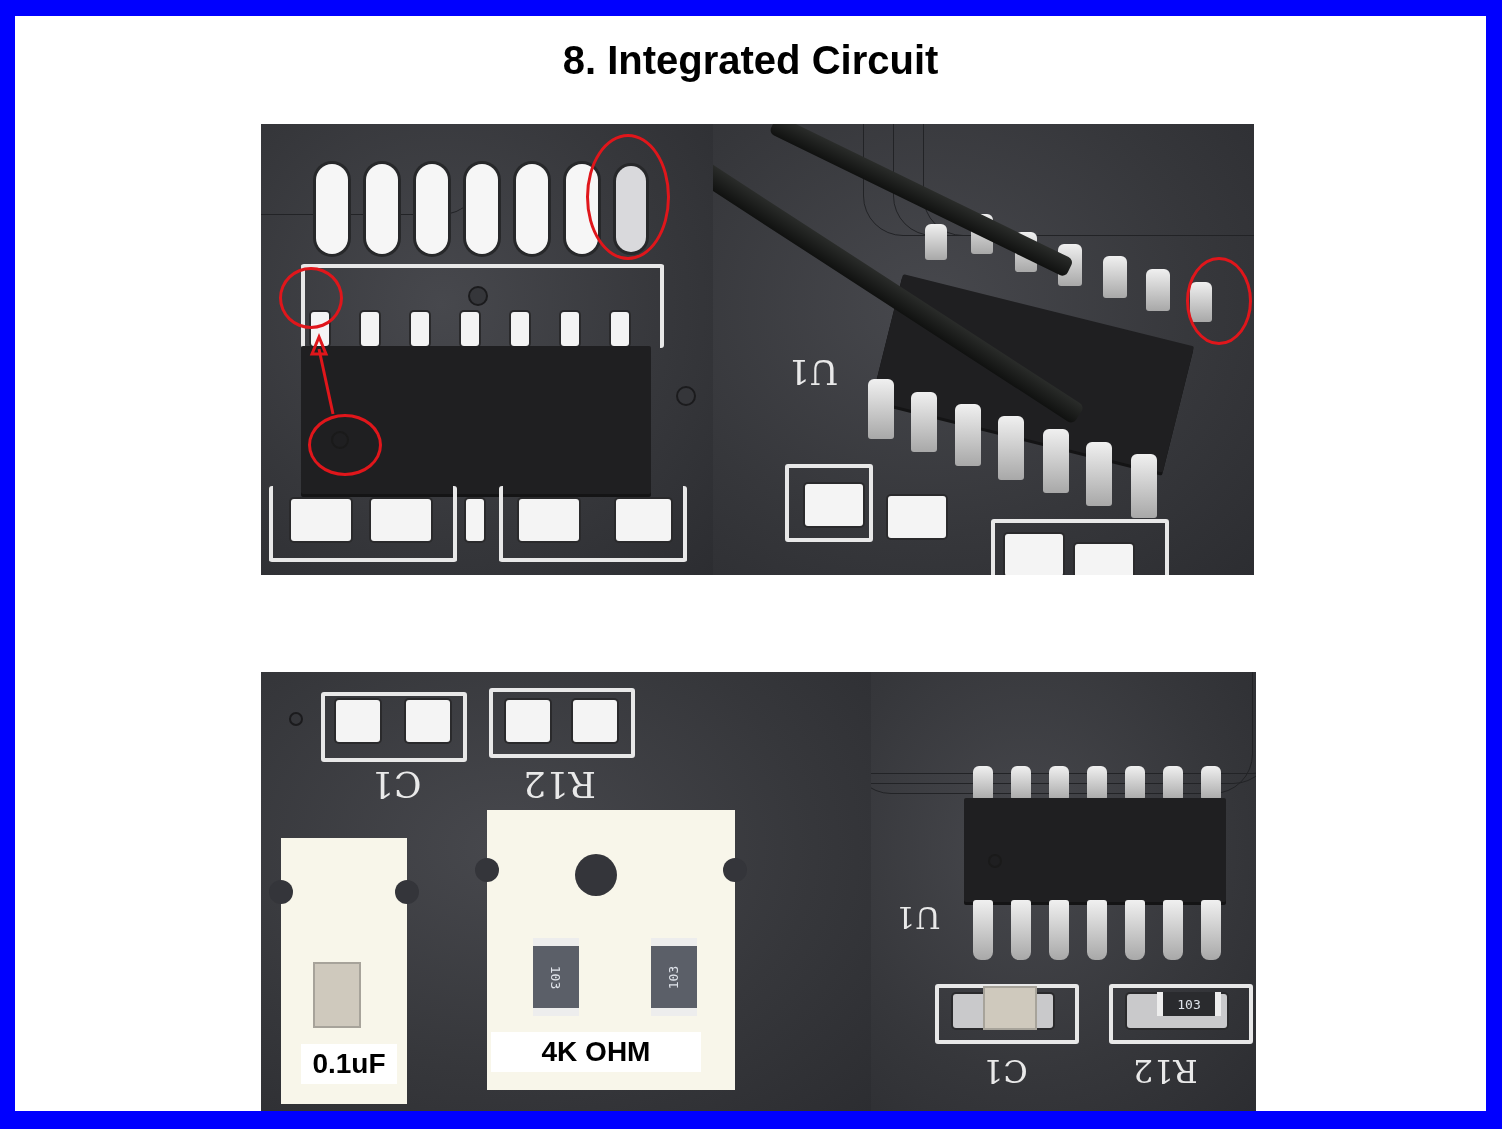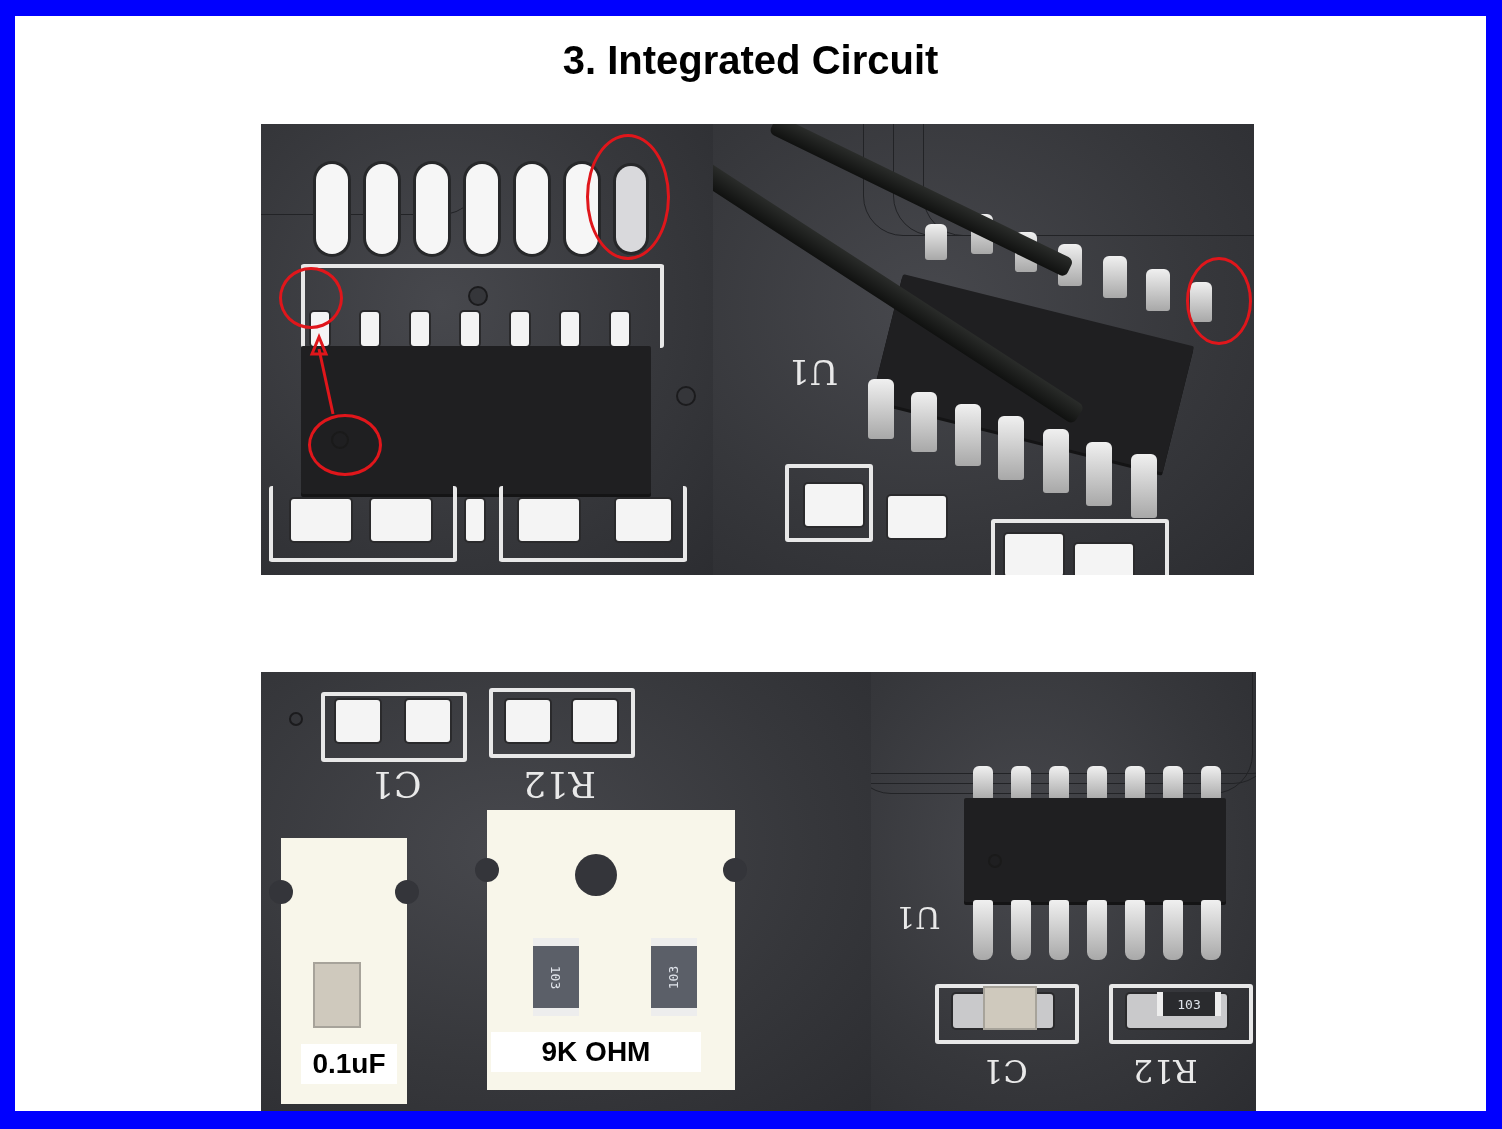--- a/index.html
+++ b/index.html
@@ -40,21 +40,21 @@
   .tape-hole { position: absolute; background: #34353a; border-radius: 50%; }
   .smd { position: absolute; background: #cfc9bd; border: 2px solid #a7a39a; }
   .smd-res { position: absolute; background: #5b5f68; border-top: 8px solid #ededed; border-bottom: 8px solid #ededed; color: #dfe3ea; font-family: "DejaVu Sans Mono", monospace; font-size: 13px; display: flex; align-items: center; justify-content: center; }
   .label-box { position: absolute; background: #ffffff; font-weight: bold; color: #000; font-size: 28px; text-align: center; }
 </style>
 </head>
 <body>
 
 <div class="page">
 
-  <div class="heading" style="top:22px;">3. Integrated Circuit</div>
+  <div class="heading" style="top:22px;">8. Integrated Circuit</div>
 
   <div class="photo" style="left:246px; top:108px; width:452px; height:451px;">
     <div class="pcb"></div>
     <div class="trace" style="left:-40px; top:-30px; width:260px; height:120px; border-width:0 0 1px 0;"></div>
 
     <div class="slot" style="left:55px; top:40px; width:32px; height:90px;"></div>
     <div class="slot" style="left:105px; top:40px; width:32px; height:90px;"></div>
     <div class="slot" style="left:155px; top:40px; width:32px; height:90px;"></div>
     <div class="slot" style="left:205px; top:40px; width:32px; height:90px;"></div>
     <div class="slot" style="left:255px; top:40px; width:32px; height:90px;"></div>
@@ -155,21 +155,21 @@
       <div class="tape-hole" style="left:88px; top:44px; width:42px; height:42px;"></div>
       <div class="tape-hole" style="left:-12px; top:48px; width:24px; height:24px;"></div>
       <div class="tape-hole" style="left:236px; top:48px; width:24px; height:24px;"></div>
       <div class="smd-res" style="left:46px; top:128px; width:46px; height:62px;">
           <span style="transform:rotate(90deg);">103</span>
         </div>
       <div class="smd-res" style="left:164px; top:128px; width:46px; height:62px;">
           <span style="transform:rotate(-90deg);">103</span>
         </div>
     </div>
-    <div class="label-box" style="left:230px; top:360px; width:210px; height:40px; line-height:40px;">9K OHM</div>
+    <div class="label-box" style="left:230px; top:360px; width:210px; height:40px; line-height:40px;">4K OHM</div>
   </div>
 
   <div class="photo" style="left:856px; top:656px; width:385px; height:439px;">
     <div class="pcb"></div>
     <div class="trace" style="left:-60px; top:-120px; width:480px; height:220px;"></div>
     <div class="trace" style="left:-40px; top:-100px; width:440px; height:210px;"></div>
     <div class="trace" style="left:-20px; top:-80px; width:400px; height:200px;"></div>
 
     <div class="leg" style="left:102px; top:94px; width:20px; height:34px;"></div>
     <div class="leg" style="left:140px; top:94px; width:20px; height:34px;"></div>

